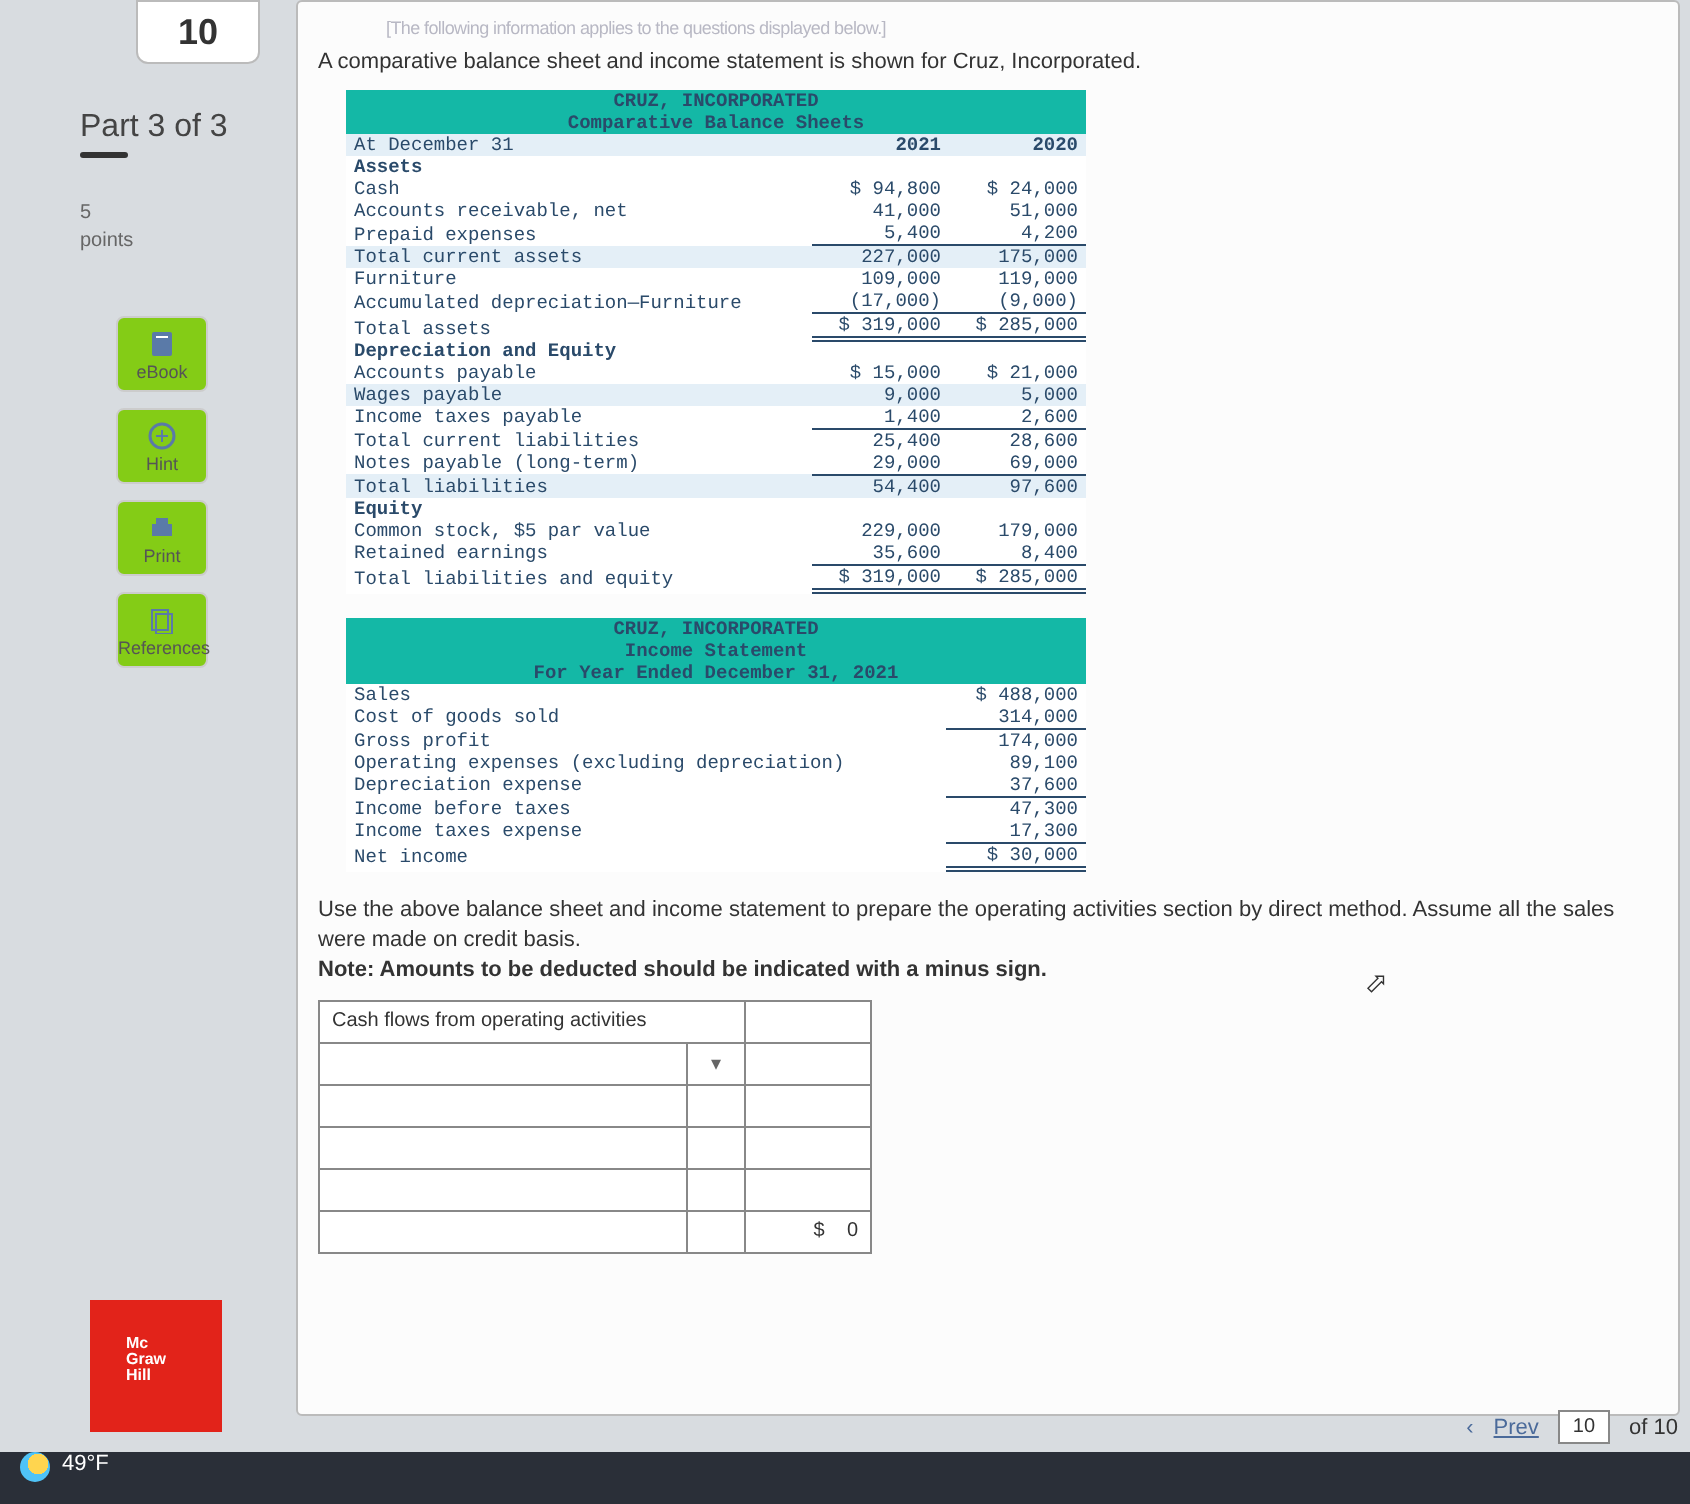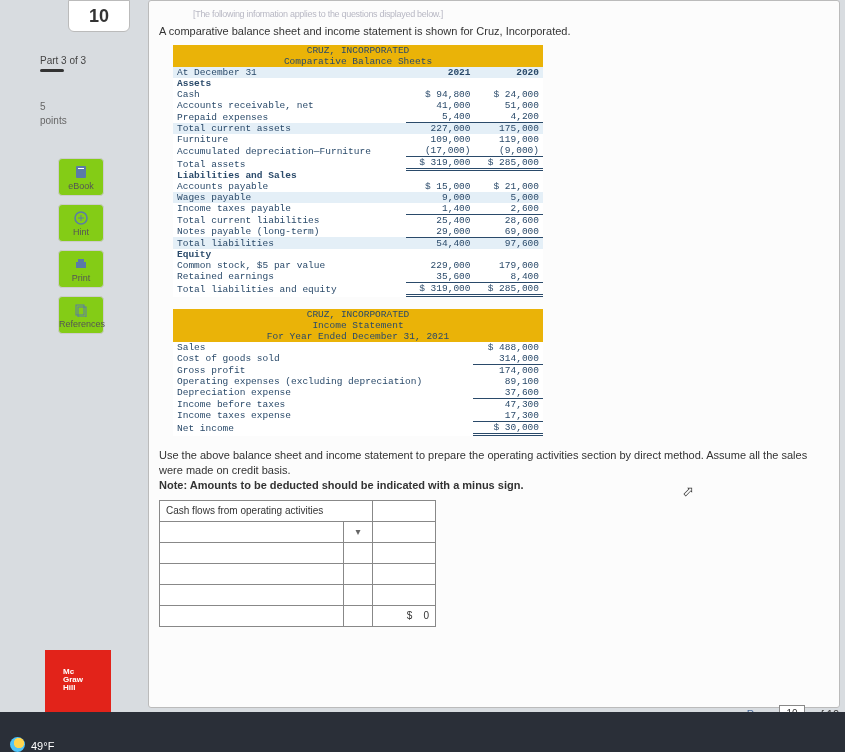--- a/index.html
+++ b/index.html
@@ -32,21 +32,21 @@
   border-bottom-right-radius: 6px;
   text-align: center;
   line-height: 30px;
   font-size: 18px;
   font-weight: bold;
 }
 .part-box {
   position: absolute;
   left: 40px;
   top: 55px;
-  font-size: 10px;
+  font-size: 16px;
   color: #444;
 }
 .part-box .underline {
   background: #333;
   height: 3px;
   width: 24px;
   margin-top: 3px;
   border-radius: 2px;
 }
 .points-box {
@@ -83,25 +83,25 @@
   font-size: 8px;
   line-height: 1;
   padding: 18px;
   font-weight: bold;
 }
 .taskbar {
   position: absolute;
   left: 0;
   bottom: 0;
   width: 100%;
-  height: 40px;
+  height: 26px;
   background: #2a2f38;
   color: #fff;
   display: flex;
-  align-items: flex-end;
+  align-items: flex-start;
   font-size: 11px;
 }
 .taskbar .weather-icon {
   margin: 0 6px 0 10px;
   width: 15px;
   height: 15px;
   background: radial-gradient(circle at 60% 40%, #ffd54f 40%, transparent 41%), #4fc3f7;
   border-radius: 50%;
 }
 .main-panel {
@@ -128,21 +128,21 @@
 .fin-table {
   width: 370px;
   background: #fff;
   margin-left: 14px;
   font-family: "Courier New", monospace;
   font-size: 9.5px;
   color: #2a4a6a;
   border-collapse: collapse;
 }
 .fin-table td { padding: 0 4px; vertical-align: bottom; }
-.fin-table .hdr { background: #eab308; text-align:center; font-weight:normal; color:#2a4a6a;}
+.fin-table .hdr { background: #14b8a6; text-align:center; font-weight:bold; color:#2a4a6a;}
 .fin-table .sec { font-weight: bold; color:#2a4a6a;}
 .fin-table .num { text-align: right; font-variant-numeric: tabular-nums;}
 .fin-table .underline { border-bottom: 1px solid #2a4a6a; }
 .fin-table .dblunder { border-bottom: 3px double #2a4a6a; }
 .fin-table .shade { background: #e4eff7; }
 
 .cursor-arrow {
   position: absolute;
   right: 145px;
   top: 482px;
@@ -283,21 +283,21 @@
           <td>Accumulated depreciation—Furniture</td>
           <td class="num underline">(17,000)</td>
           <td class="num underline">(9,000)</td>
         </tr>
     <tr>
           <td>Total assets</td>
           <td class="num dblunder">$ 319,000</td>
           <td class="num dblunder">$ 285,000</td>
         </tr>
     <tr>
-          <td class="sec">Liabilities and Sales</td>
+          <td class="sec">Depreciation and Equity</td>
           <td></td>
           <td></td>
         </tr>
     <tr>
           <td>Accounts payable</td>
           <td class="num">$ 15,000</td>
           <td class="num">$ 21,000</td>
         </tr>
     <tr class="shade">
           <td>Wages payable</td>

